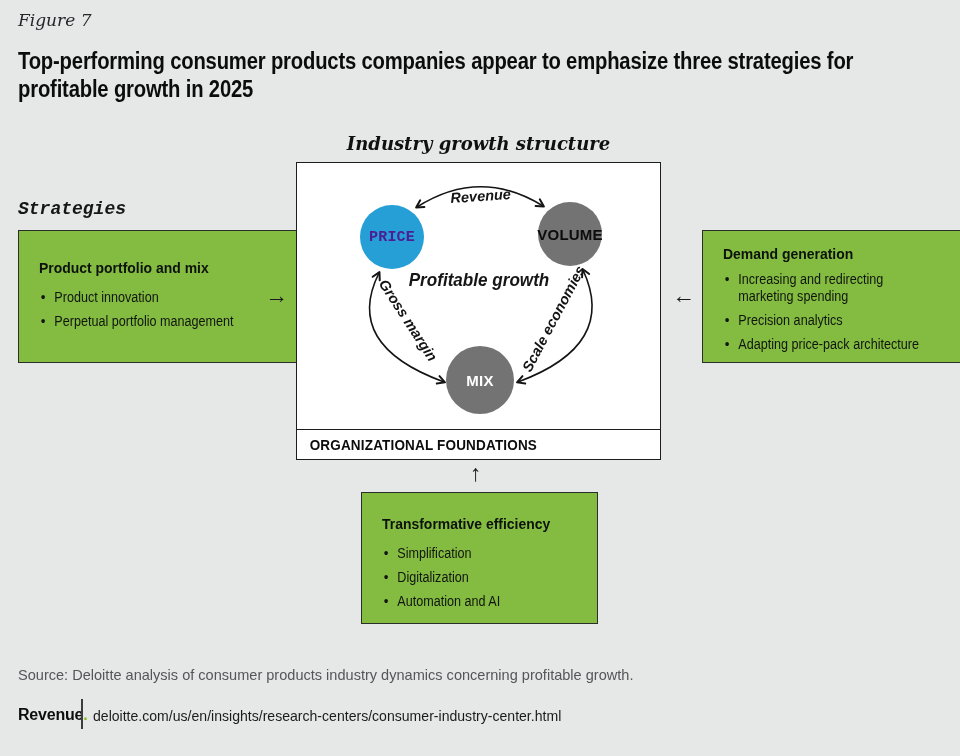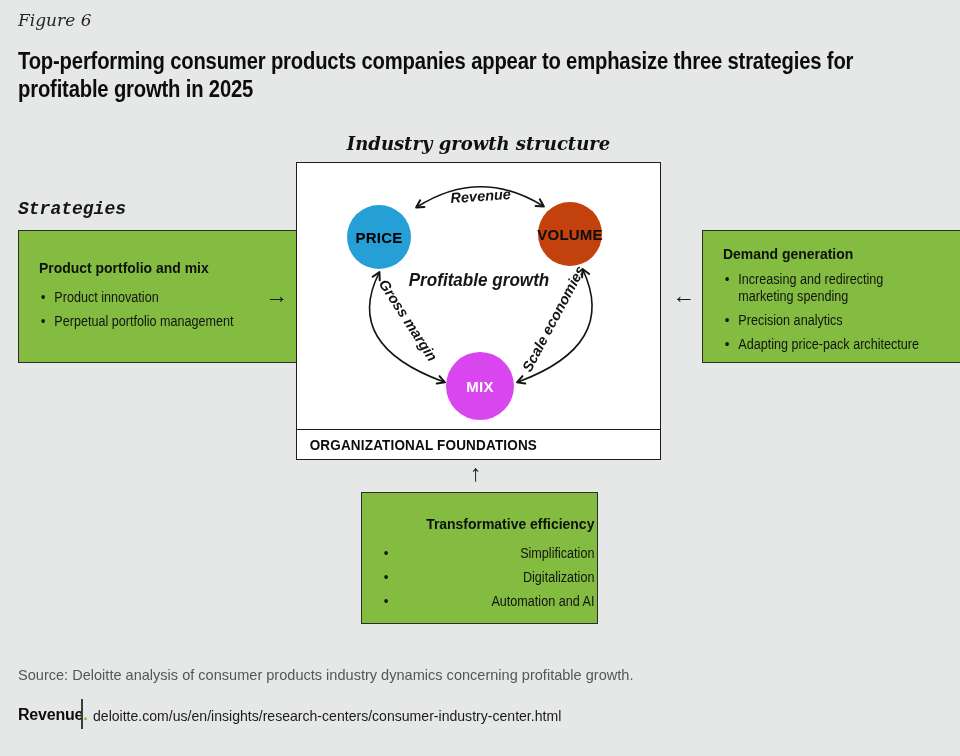--- a/index.html
+++ b/index.html
@@ -55,21 +55,21 @@
     color: #101010;
   }
 
   
   .green-box {
     background: #84bc42;
     border: 1.4px solid #2c2e2b;
   }
   .box-left   { left: 18px;  top: 230px; width: 286px; height: 133px; padding: 28px 0 0 20px; }
   .box-right  { left: 702px; top: 230px; width: 268px; height: 133px; padding: 14px 0 0 20px; }
-  .box-bottom { left: 361px; top: 492px; width: 237px; height: 132px; padding: 22px 0 12px 20px; text-align: right; }
+  .box-bottom { left: 361px; top: 492px; width: 237px; height: 132px; padding: 22px 0 12px 20px; }
   .box-content {
     width: 236px;
     transform: scaleX(0.9);
     transform-origin: top left;
   }
   .box-heading {
     font-weight: 800;
     font-size: 15.5px;
     color: #0d120c;
     margin-bottom: 12px;
@@ -125,23 +125,23 @@
     color: #0c0c0c;
   }
   .node {
     position: absolute;
     border-radius: 50%;
     display: flex; align-items: center; justify-content: center;
     font-weight: 800;
     font-size: 15px;
     letter-spacing: 0.2px;
   }
-  .node-price  { left: 50px;  top: 42px;  width: 64px; height: 64px; background: #259fd6; color: #000000; }
-  .node-volume { left: 241px; top: 39px;  width: 64px; height: 64px; background: #c2410c; color: #0c0c0c; }
-  .node-mix    { left: 149px; top: 189px; width: 68px; height: 68px; background: #d946ef; color: #ffffff; }
+  .node-price  { left: 63px;  top: 42px;  width: 64px; height: 64px; background: #259fd6; color: #4c1d95; font-family: Liberation Mono, monospace; }
+  .node-volume { left: 241px; top: 39px;  width: 64px; height: 64px; background: #737373; color: #0c0c0c; }
+  .node-mix    { left: 149px; top: 183px; width: 68px; height: 68px; background: #737373; color: #ffffff; }
   .center-label {
     position: absolute;
     left: 96px; top: 107px; width: 172px;
     text-align: center;
     font-style: italic;
     font-weight: 700;
     font-size: 18px;
     transform: scaleX(0.95);
     color: #161616;
     white-space: nowrap;
@@ -181,21 +181,21 @@
     font-size: 14.5px;
     color: #1b1b1b;
     transform: scaleX(0.97);
     transform-origin: left center;
     white-space: nowrap;
   }
 </style>
 </head>
 <body>
 
-<div class="abs figure-label">Figure 6</div>
+<div class="abs figure-label">Figure 7</div>
 <h1 class="abs title">
   <span class="tline">Top-performing consumer products companies appear to emphasize three strategies for</span>
   <span class="tline">profitable growth in 2025</span>
 </h1>
 
 <div class="abs strategies-label">Strategies</div>
 <div class="abs industry-label">Industry growth structure</div>
 
 <div class="abs green-box box-left">
   <div class="box-content">

